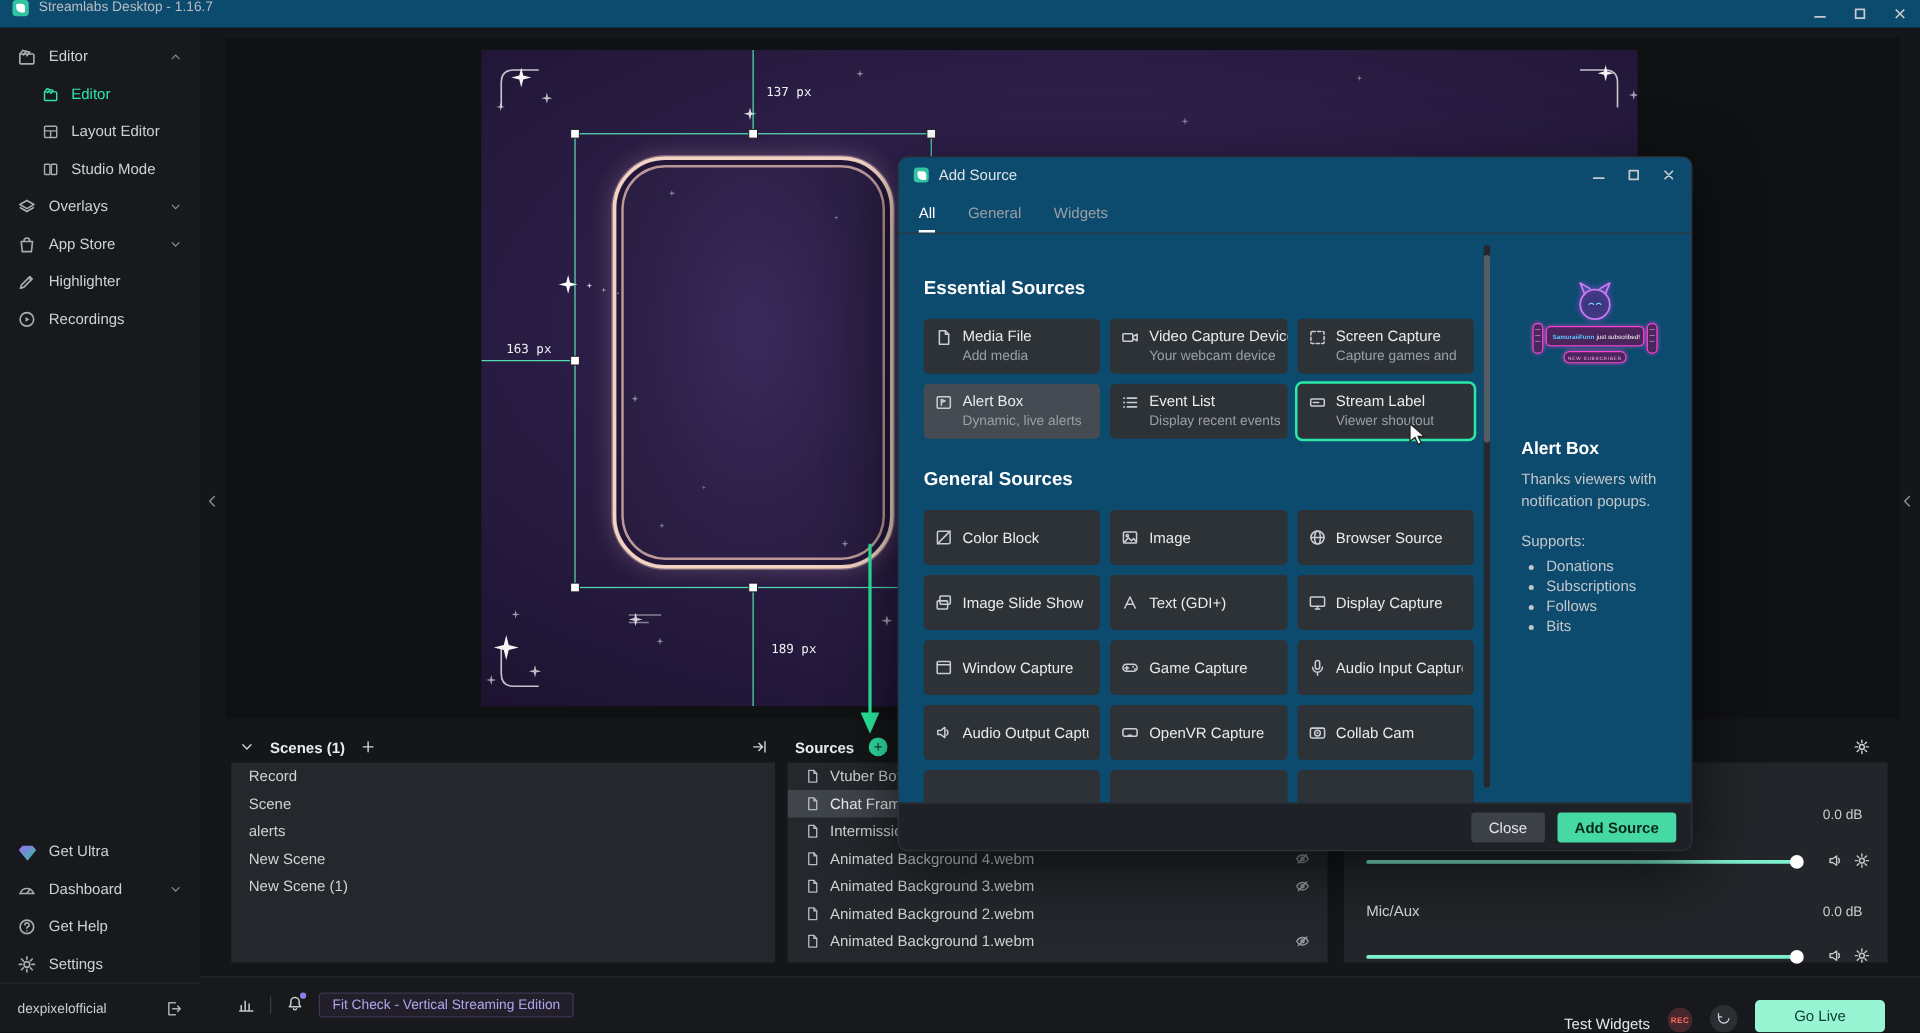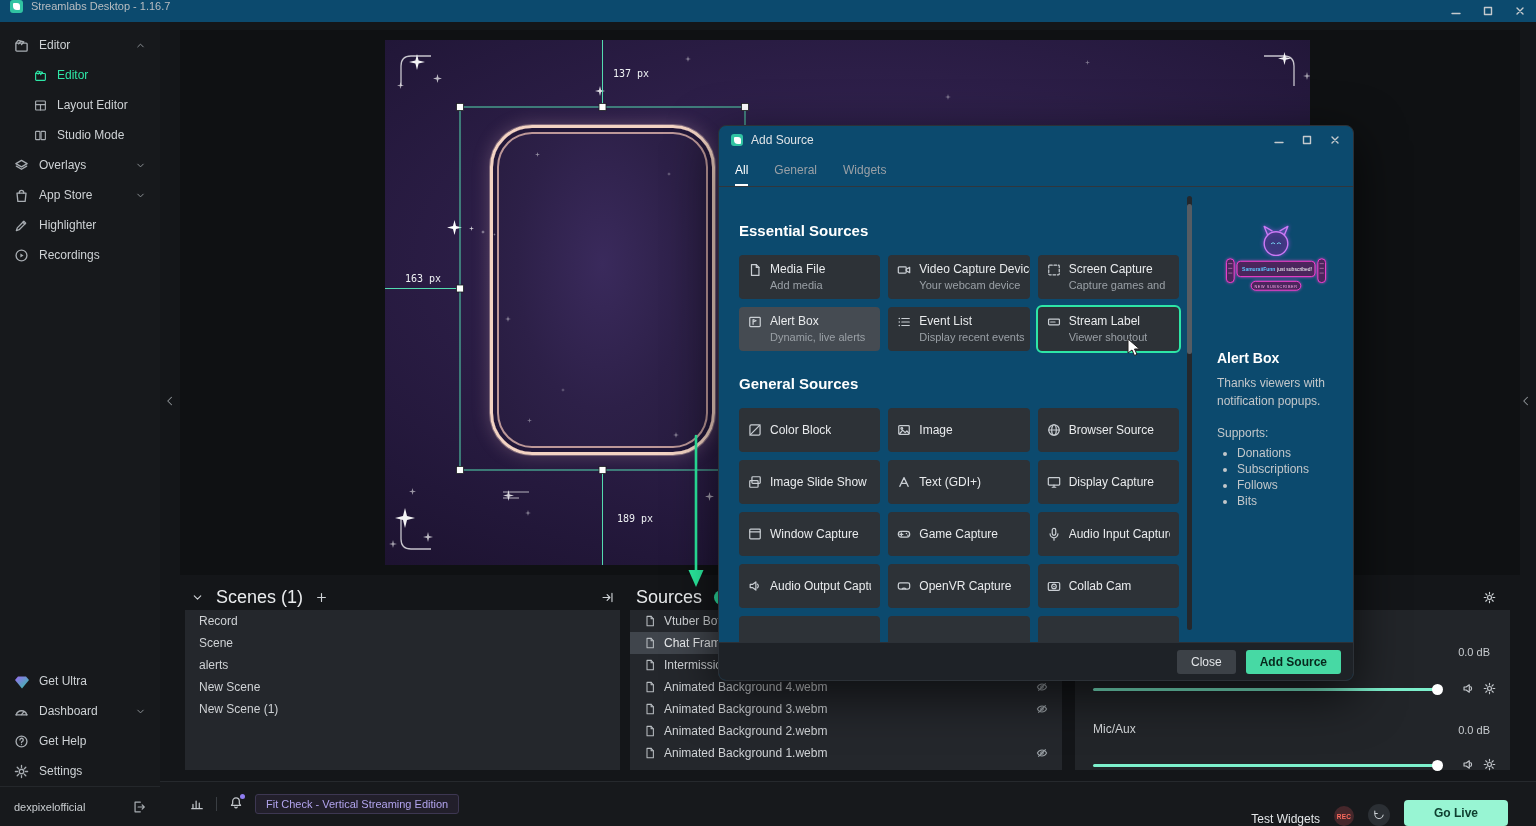--- a/index.html
+++ b/index.html
@@ -39,21 +39,21 @@
     background:radial-gradient(90% 80% at 52% 42%, #38285a 0%, #2c1e47 45%, #221739 75%, #1b112d 100%)}
   .chatframe{position:absolute;left:105px;top:85px;width:225px;height:330px;border:3px solid #f3d3c3;border-radius:42px;
     box-shadow:0 0 0 1px rgba(243,211,195,.35), inset 0 0 0 4px rgba(34,23,57,1), inset 0 0 0 6px rgba(238,192,180,.75), 0 0 18px rgba(243,195,205,.25);
     background:radial-gradient(ellipse at 50% 42%, #3a2a5c 0%, #2d2048 55%, #261b3d 100%)}
   .sceneoverlay{position:absolute;left:0;top:0;width:925px;height:525px;pointer-events:none}
   .mlabel{font:10px "DejaVu Sans Mono",monospace;fill:#eef1f3}
 
   
   .panel{position:absolute;top:585px;height:185px}
   .phead{height:25px;display:flex;align-items:center;gap:12px;padding:0 6px;color:#e9ebed}
-  .ptitle{font-weight:normal;font-size:18px}
+  .ptitle{font-weight:bold;font-size:12px}
   .phead svg{width:13px;height:13px;color:#cfd3d6}
   .plist{position:absolute;left:0;right:0;top:25px;bottom:0;background:#24272c;overflow:hidden}
   .lrow{height:22px;display:flex;align-items:center;padding:0 14px;color:#cfd2d5;gap:8px;white-space:nowrap;cursor:pointer}
   .lrow.sel{background:#40454c;color:#e9ebed}
   .lrow svg{width:12px;height:12px;color:#b7bcc0}
   .lrow .eyeoff{margin-left:auto;color:#9aa0a5}
   .chevsm{width:10px;height:10px;color:#9aa0a5}
   .plusgreen{width:15px;height:15px;border-radius:50%;background:#2ee6a6;display:flex;align-items:center;justify-content:center;color:#10261e;cursor:pointer}
   .plusgreen svg{width:9px;height:9px;color:#10261e}
 
@@ -72,21 +72,21 @@
   .fleft svg{width:14px;height:14px;color:#c3c7cb}
   .fdivider{width:1px;height:14px;background:#3a3e43}
   .bellwrap{position:relative}
   .belldot{position:absolute;right:-2px;top:-2px;width:5px;height:5px;border-radius:50%;background:#8f7df0}
   .scenepill{height:20px;display:flex;align-items:center;padding:0 10px;border-radius:3px;background:#221f2b;border:1px solid #3d3752;color:#b2a4ee;font-size:11px;cursor:pointer}
   .fright{position:absolute;right:28px;top:0;height:100%;display:flex;align-items:flex-end;gap:14px}
   .testw{color:#e4e7e9;font-size:12px;cursor:pointer}
   .rec{width:20px;height:20px;border-radius:50%;background:#46272b;color:#ff6b5e;font-size:6.5px;font-weight:bold;display:flex;align-items:center;justify-content:center;letter-spacing:.3px;cursor:pointer}
   .histbtn{width:22px;height:22px;border-radius:50%;background:#2b2f34;display:flex;align-items:center;justify-content:center;color:#cbd0d4;cursor:pointer}
   .histbtn svg{width:12px;height:12px}
-  .golive{width:104px;height:26px;border-radius:4px;background:#98f5d3;color:#0e4030;font-weight:bold;font-size:12px;display:flex;align-items:center;justify-content:center;cursor:pointer}
+  .golive{width:104px;height:26px;border-radius:4px;background:#98f5d3;color:#0e4030;font-weight:normal;font-size:12px;display:flex;align-items:center;justify-content:center;cursor:pointer}
 
   
   .modal{position:absolute;left:718px;top:125px;width:636px;height:556px;background:#0c4a6e;border:1px solid #2c3137;border-radius:8px;
     box-shadow:0 14px 50px rgba(0,0,0,.65);z-index:20;overflow:hidden}
   .mhead{height:27px;display:flex;align-items:center;gap:8px;padding:0 12px;color:#dfe3e6}
   .mhead .tb-logo{width:12px;height:12px}
   .mhead .tb-controls{gap:16px}
   .mtabs{height:34px;display:flex;align-items:flex-end;gap:26px;padding:0 16px;border-bottom:1px solid #31363c}
   .mtab{padding-bottom:9px;color:#9aa0a6;cursor:pointer;position:relative}
   .mtab.on{color:#fff}

